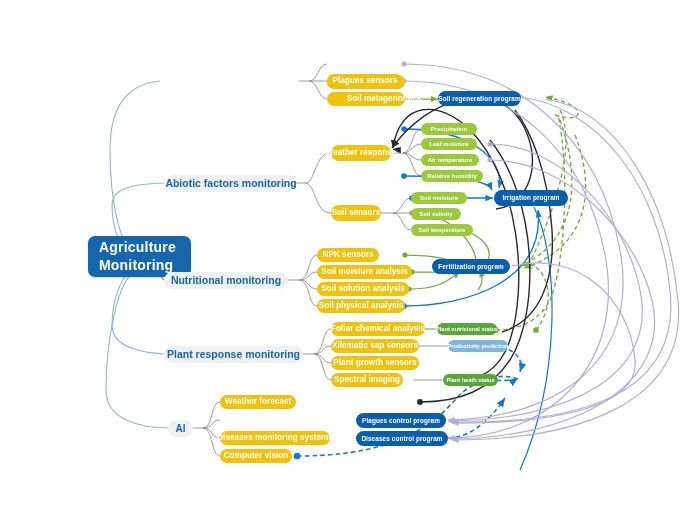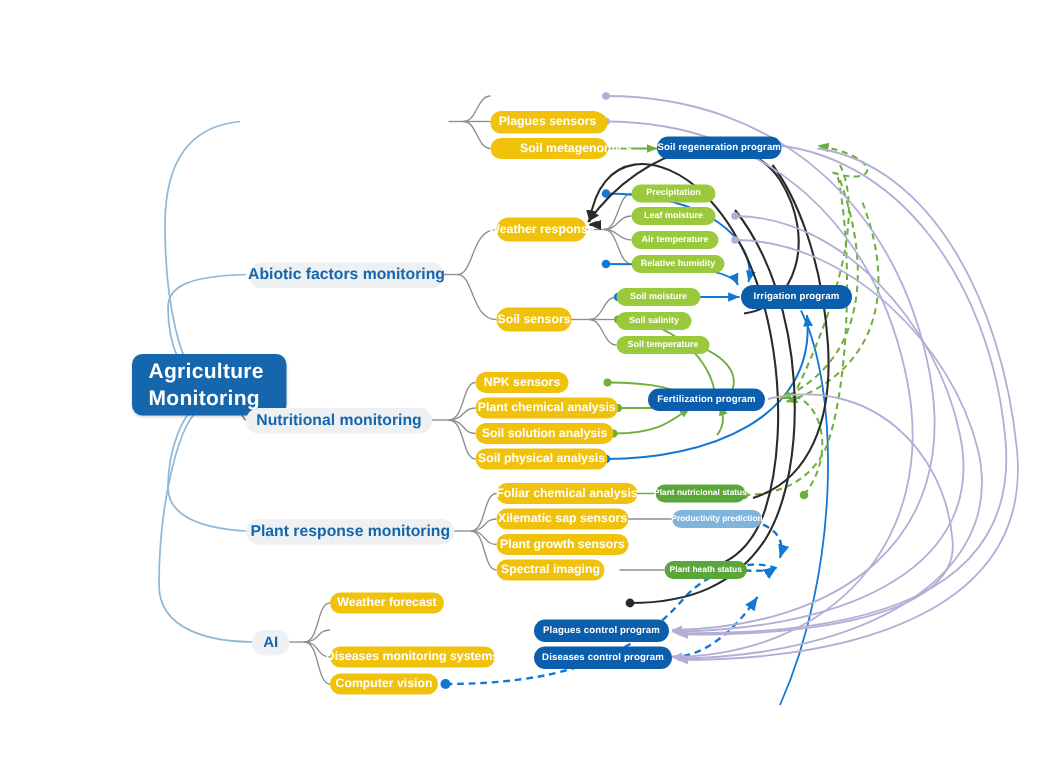--- a/index.html
+++ b/index.html
@@ -288,21 +288,21 @@
     <span>Soil salinity</span>
   </div>
   <div class="node n-green" style="left:411px; top:224px; width:62px; height:12px;">
     <span>Soil temperature</span>
   </div>
 
   <div class="node n-yellow" style="left:317px; top:248px; width:62px; height:14px;">
     <span>NPK sensors</span>
   </div>
   <div class="node n-yellow" style="left:317px; top:265px; width:95px; height:14px;">
-    <span>Plant chemical analysis</span>
+    <span>Soil moisture analysis</span>
   </div>
   <div class="node n-yellow" style="left:317px; top:282px; width:92px; height:14px;">
     <span>Soil solution analysis</span>
   </div>
   <div class="node n-yellow" style="left:317px; top:299px; width:88px; height:14px;">
     <span>Soil physical analysis</span>
   </div>
 
   <div class="node n-yellow" style="left:331px; top:322px; width:94px; height:14px;">
     <span>Foliar chemical analysis</span>

